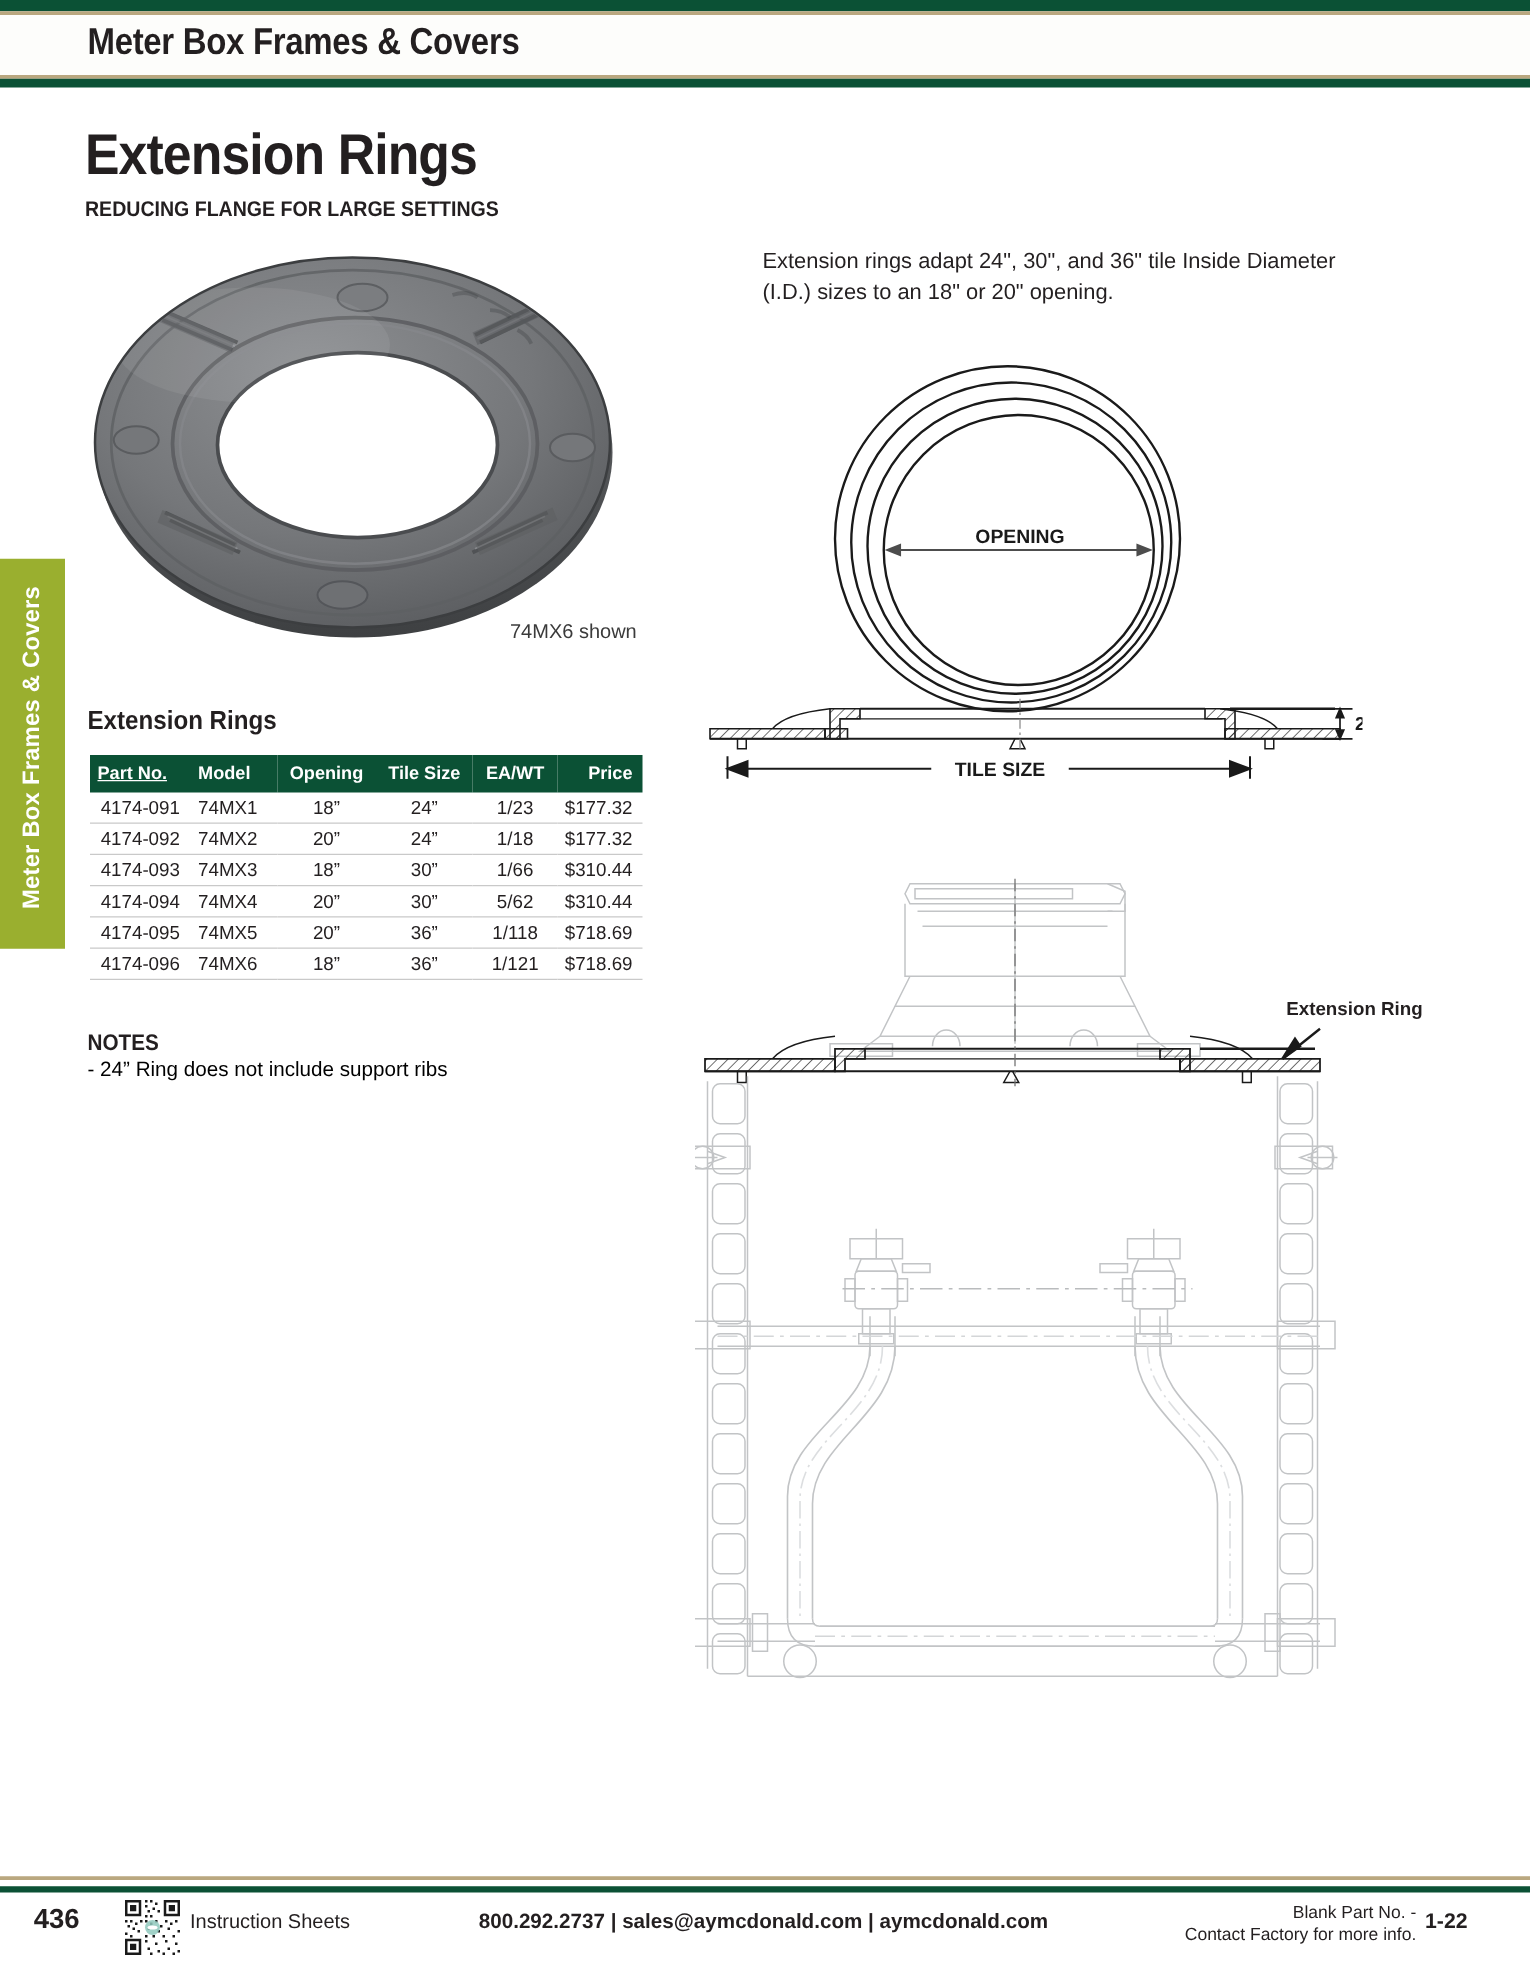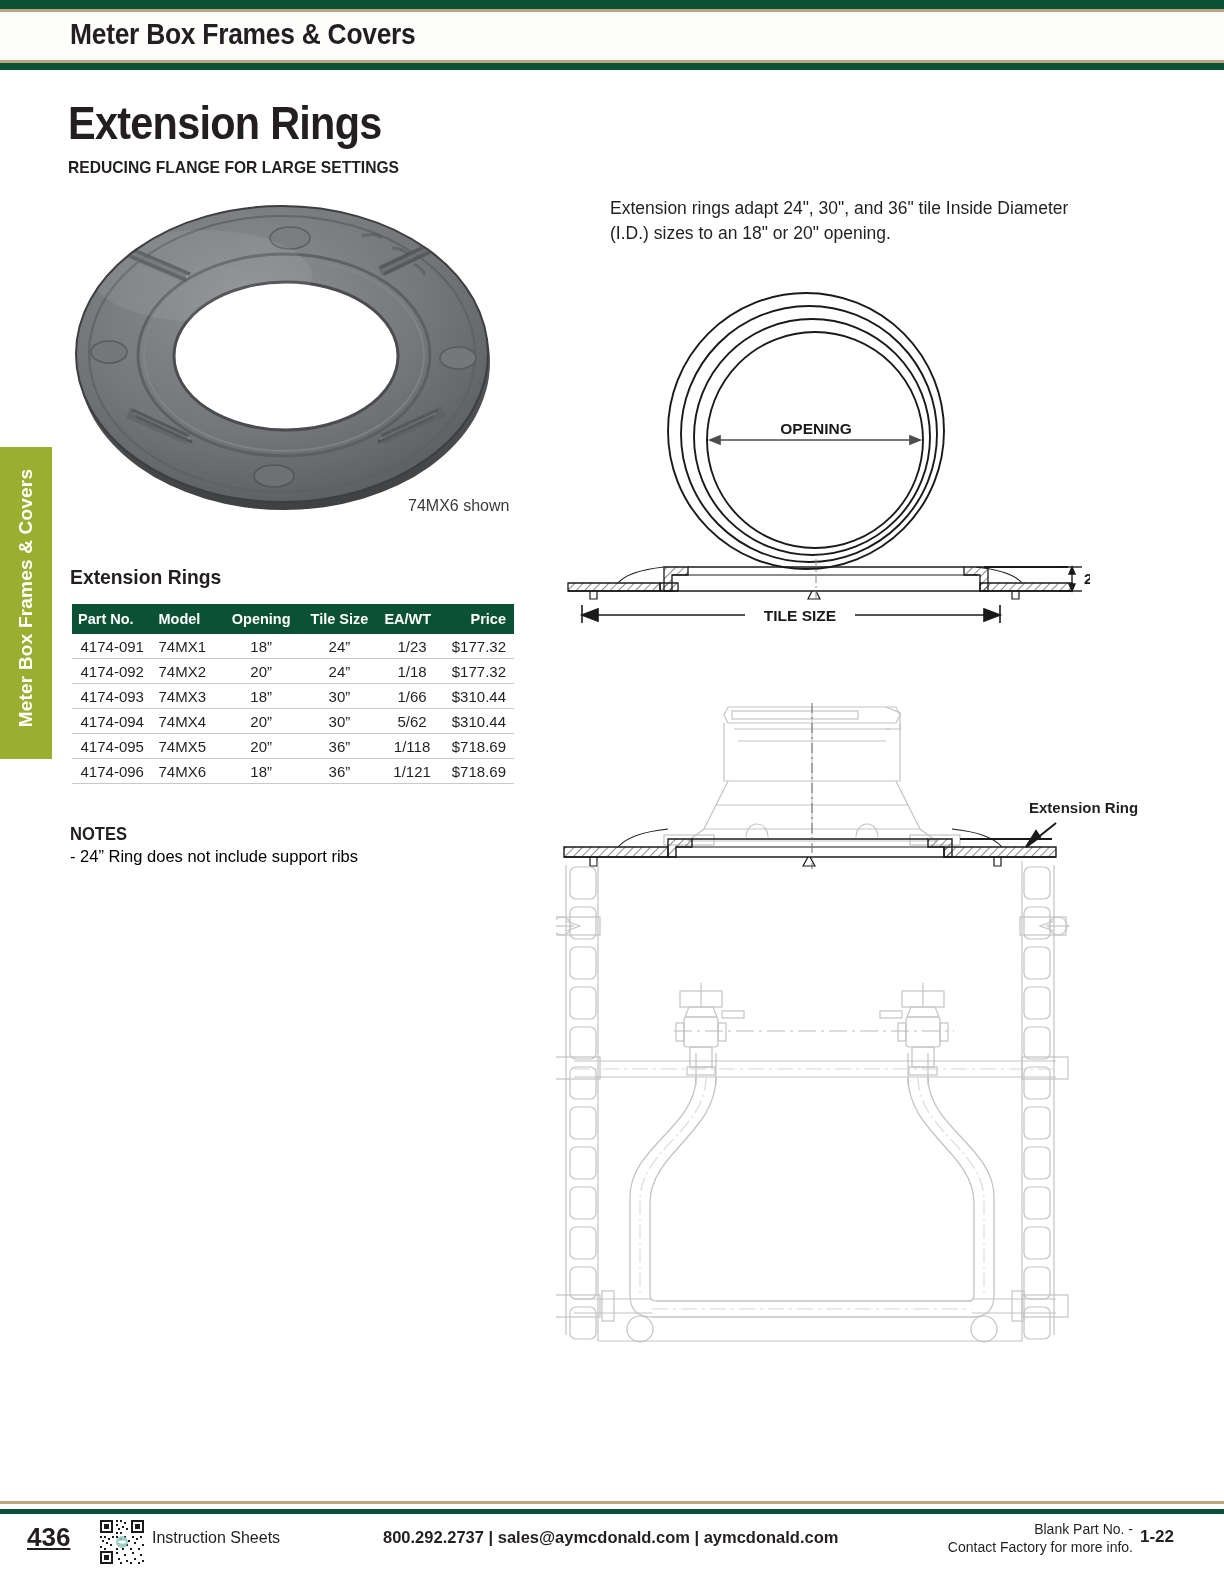--- a/index.html
+++ b/index.html
@@ -84,25 +84,25 @@
     width:442px;border-collapse:collapse;
     font-size:14.5px;
   }
   table.parts thead th{
     background:#0b5135;color:#ffffff;
     font-size:14.5px;font-weight:bold;
     padding:7px 6px 7px 6px;
     vertical-align:bottom;
     white-space:nowrap;
   }
-  table.parts thead th.c0{text-align:left;padding-left:6px;width:76px;}
+  table.parts thead th.c0{text-align:left;padding-left:6px;width:76px;text-decoration:underline;}
   table.parts thead th.c1{text-align:left;width:72px;margin-top:47px;}
   table.parts thead th.c2{text-align:center;width:78px;}
   table.parts thead th.c3{text-align:center;width:78px;}
-  table.parts thead th.c4{text-align:left;width:68px;}
+  table.parts thead th.c4{text-align:center;width:68px;}
   table.parts thead th.c5{text-align:right;padding-right:8px;}
   table.parts tbody td{
     padding:3.5px 6px;
     border-bottom:1px solid #c9c9c9;
     color:#231f20;font-size:15px;white-space:nowrap;
   }
   table.parts tbody td.c0{text-align:center;}
   table.parts tbody td.c1{text-align:left;}
   table.parts tbody td.c2{text-align:center;}
   table.parts tbody td.c3{text-align:center;}
@@ -126,21 +126,21 @@
     position:absolute;left:1029px;top:799px;
     font-size:15px;font-weight:bold;color:#231f20;white-space:nowrap;
   }
 
   
   .ftr-tan-1{position:absolute;left:0;top:1501px;width:1224px;height:3px;background:#b9a77f;}
   .ftr-white{position:absolute;left:0;top:1504px;width:1224px;height:5px;background:#ffffff;}
   .ftr-green{position:absolute;left:0;top:1509px;width:1224px;height:5px;background:#0b5135;}
   .ftr-pageno{
     position:absolute;left:27px;top:1522px;
-    font-size:26px;font-weight:bold;color:#231f20;text-decoration:underline;
+    font-size:22px;font-weight:bold;color:#231f20;
   }
   .ftr-qr{position:absolute;left:98px;top:1518px;width:48px;height:48px;}
   .ftr-instr{
     position:absolute;left:152px;top:1529px;
     font-size:16px;color:#231f20;white-space:nowrap;
   }
   .ftr-contact{
     position:absolute;left:383px;top:1528px;
     font-size:16.5px;font-weight:bold;color:#231f20;white-space:nowrap;
   }

